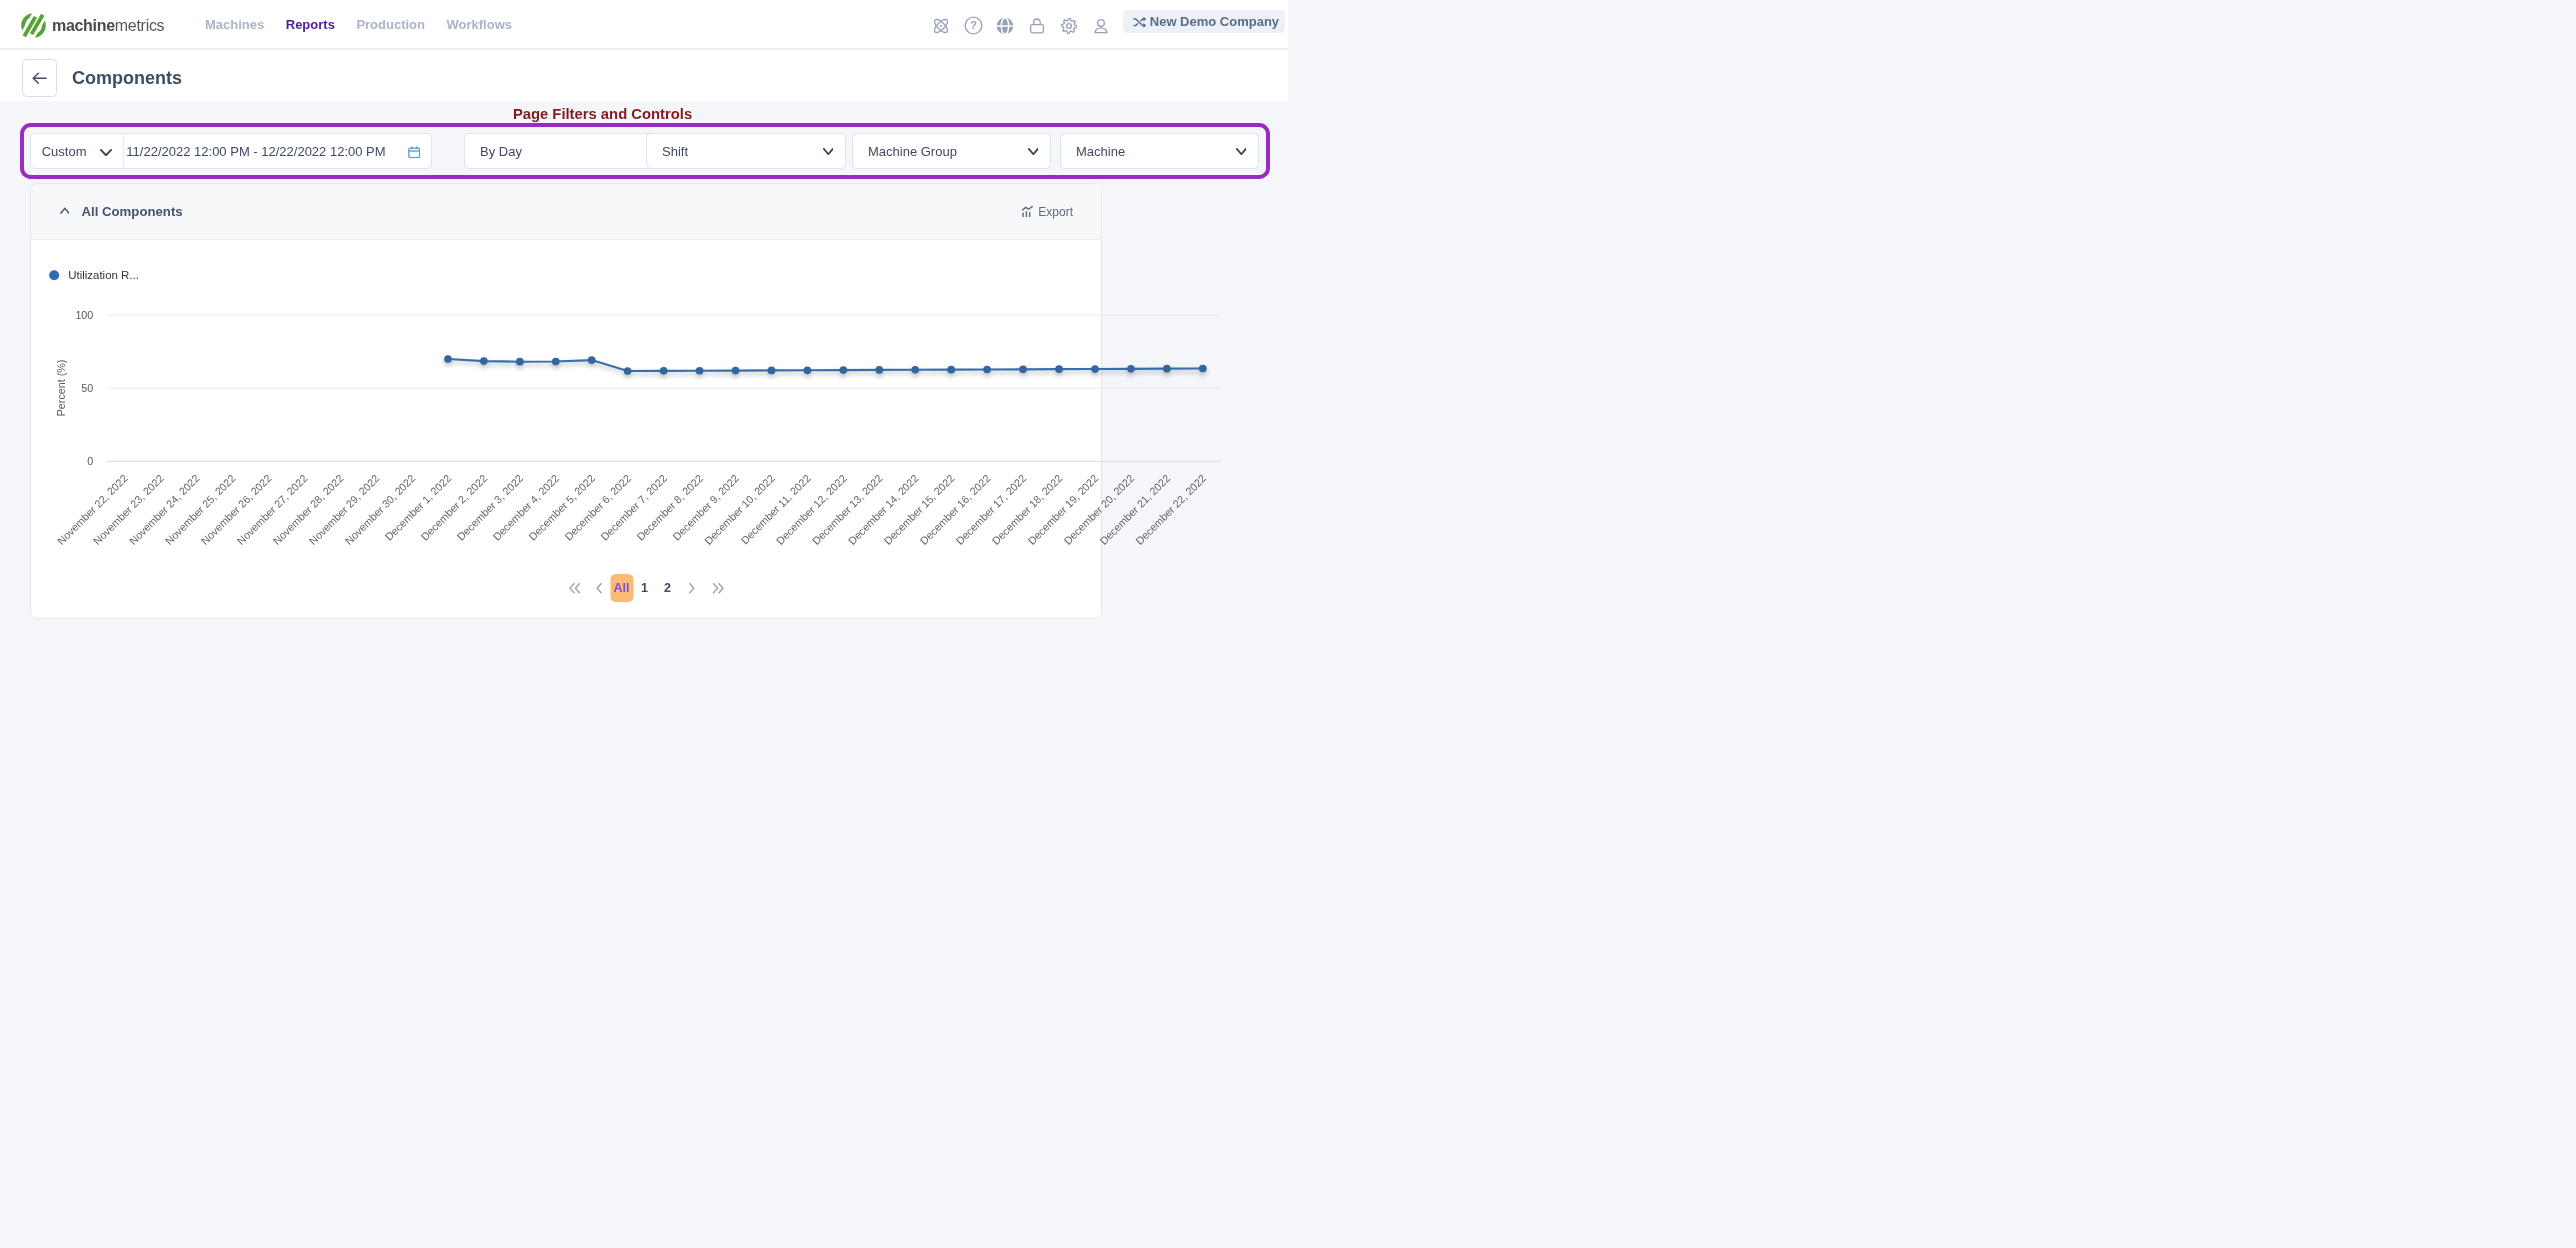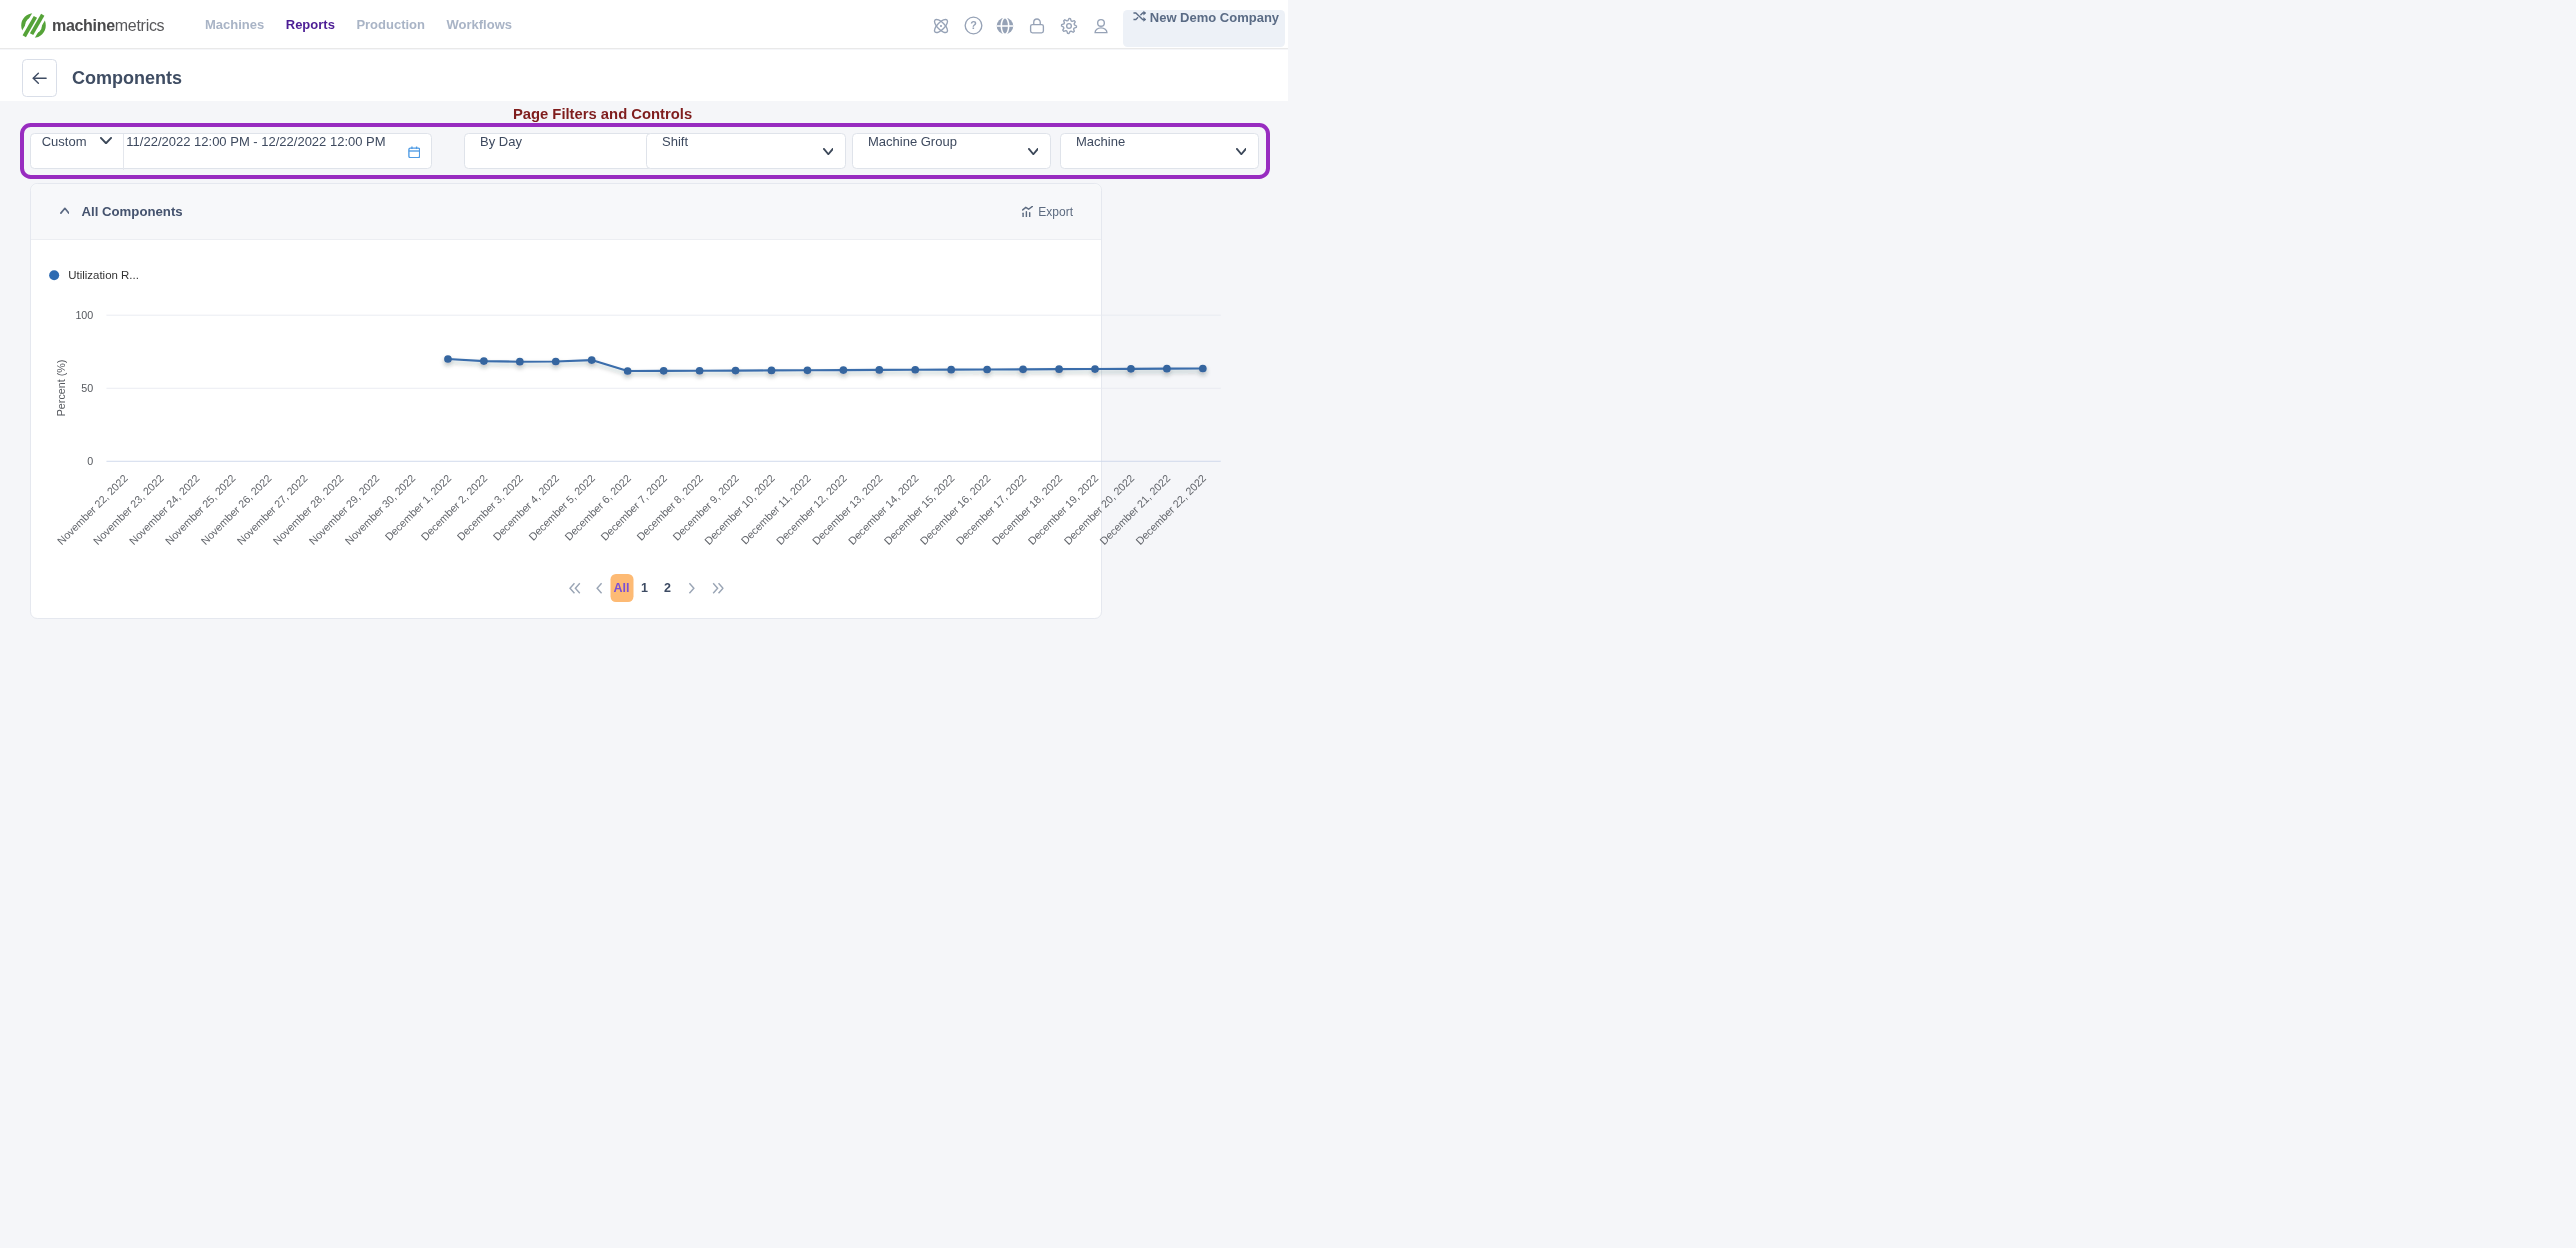--- a/index.html
+++ b/index.html
@@ -9,28 +9,28 @@
 .navbar { position:absolute; left:0; top:0; width:1288px; height:49px; background:#fff; border-bottom:0.9px solid #e9e9e9; }
 .logo { position:absolute; left:20.6px; top:12.5px; }
 .logotext { position:absolute; left:52px; top:17px; font-size:16px; color:#4a4a4c; letter-spacing:-0.3px; }
 .logotext b { font-weight:700; }
 .logotext span { color:#57575a; }
 .nav { position:absolute; top:0; height:49px; display:flex; align-items:center; font-size:13px; font-weight:600; color:#a9b4c6; }
 .nav a { text-decoration:none; color:#a9b4c6; }
 .nav .active { color:#4c1d95; font-weight:700; }
 .icons { position:absolute; top:0; height:49px; display:flex; align-items:center; }
 .icons .ico { width:32px; display:flex; justify-content:center; align-items:center; height:49px; padding-top:2.7px; }
-.demo-btn { position:absolute; left:1123px; top:10.3px; width:162px; height:37px; background:#edf1f7; border-radius:4.5px; display:flex; align-items:flex-start; padding-left:9.8px; }
+.demo-btn { position:absolute; left:1123px; top:10.3px; width:162px; height:23px; background:#edf1f7; border-radius:4.5px; display:flex; align-items:center; padding-left:9.8px; }
 .demo-btn .txt { font-size:13px; font-weight:700; color:#5a6b85; margin-left:3.6px; }
 .subheader { position:absolute; left:0; top:50px; width:1288px; height:51px; background:#fff; }
 .backbtn { position:absolute; left:22px; top:9px; width:35px; height:38px; background:#fff; border:0.9px solid #d9dee8; border-radius:4.5px; display:flex; align-items:center; justify-content:center; }
 .pagetitle { position:absolute; left:72px; top:18px; font-size:18px; font-weight:700; color:#3f4d63; }
 .annot { position:absolute; left:0; top:106px; width:1205px; text-align:center; font-size:14.8px; font-weight:600; color:#7f1d1d; }
 .pbox { position:absolute; left:19.7px; top:123px; width:1250px; height:56px; border:4.5px solid #982cc0; border-radius:10.7px; }
-.ctl { position:absolute; top:133px; height:36px; background:#fff; border:0.9px solid #dfe3ea; border-radius:4.5px; display:flex; font-size:13px; color:#3e4a5f; }
+.ctl { position:absolute; top:133px; height:36px; background:#fff; border:0.9px solid #dfe3ea; border-radius:4.5px; display:flex; align-items:center; font-size:13px; color:#3e4a5f; }
 .sel .arrow { position:absolute; right:11.6px; top:14.3px; }
 .card { position:absolute; left:29.5px; top:183px; width:1072px; height:436px; background:#fff; border:0.9px solid #e5e8ef; border-radius:7.2px; }
 .cardhead { position:absolute; left:0; top:0; width:100%; height:56px; background:#f7f8fa; border-bottom:0.9px solid #eceef2; border-radius:7.2px 7.2px 0 0; }
 .it { position:absolute; transform:translate(-50%,-50%); display:flex; align-items:center; justify-content:center; font-size:12.5px; font-weight:600; color:#3d4b63; height:28px; }
 .all { background:#fdba74; border-radius:5.4px; color:#7a4fd6; font-weight:700; width:23px; }
 </style></head>
 <body>
 <svg class="abs" style="left:0;top:0;z-index:3;pointer-events:none" width="1288" height="624" viewBox="0 0 1440 698" font-family="Liberation Sans, sans-serif">
 <defs>
       <filter id="lsh" x="-10%" y="-50%" width="120%" height="250%">

